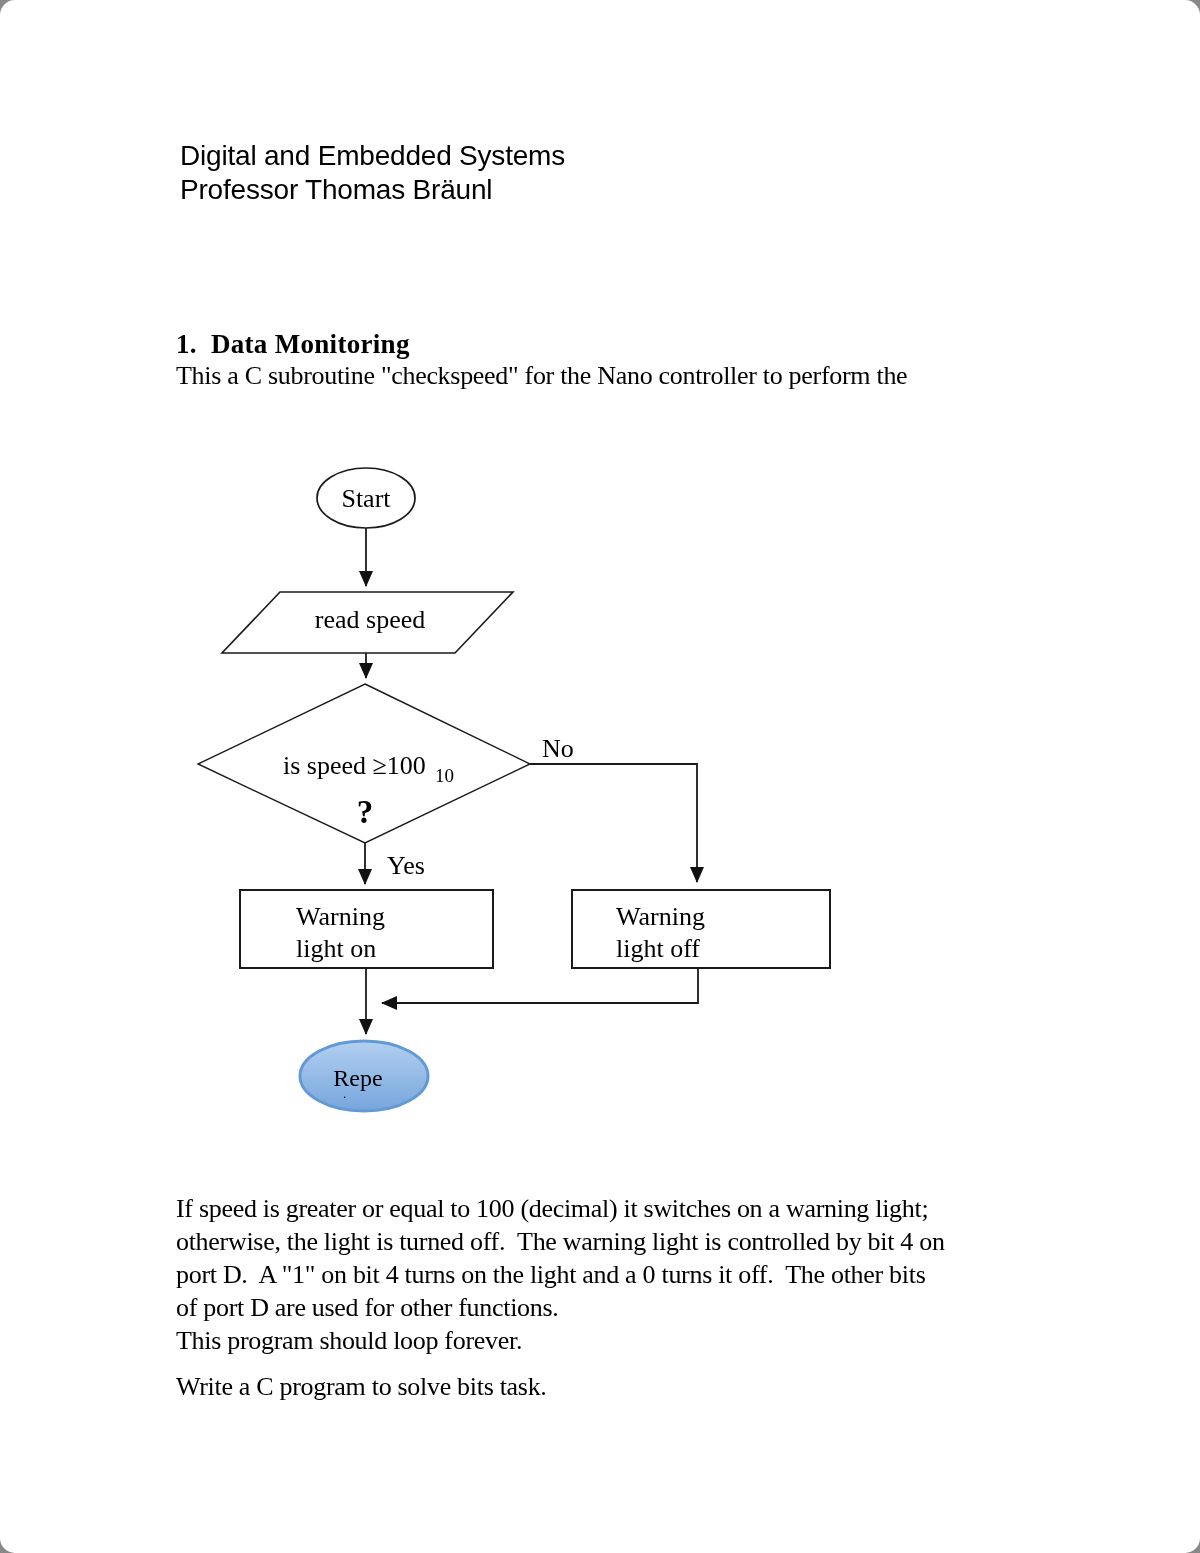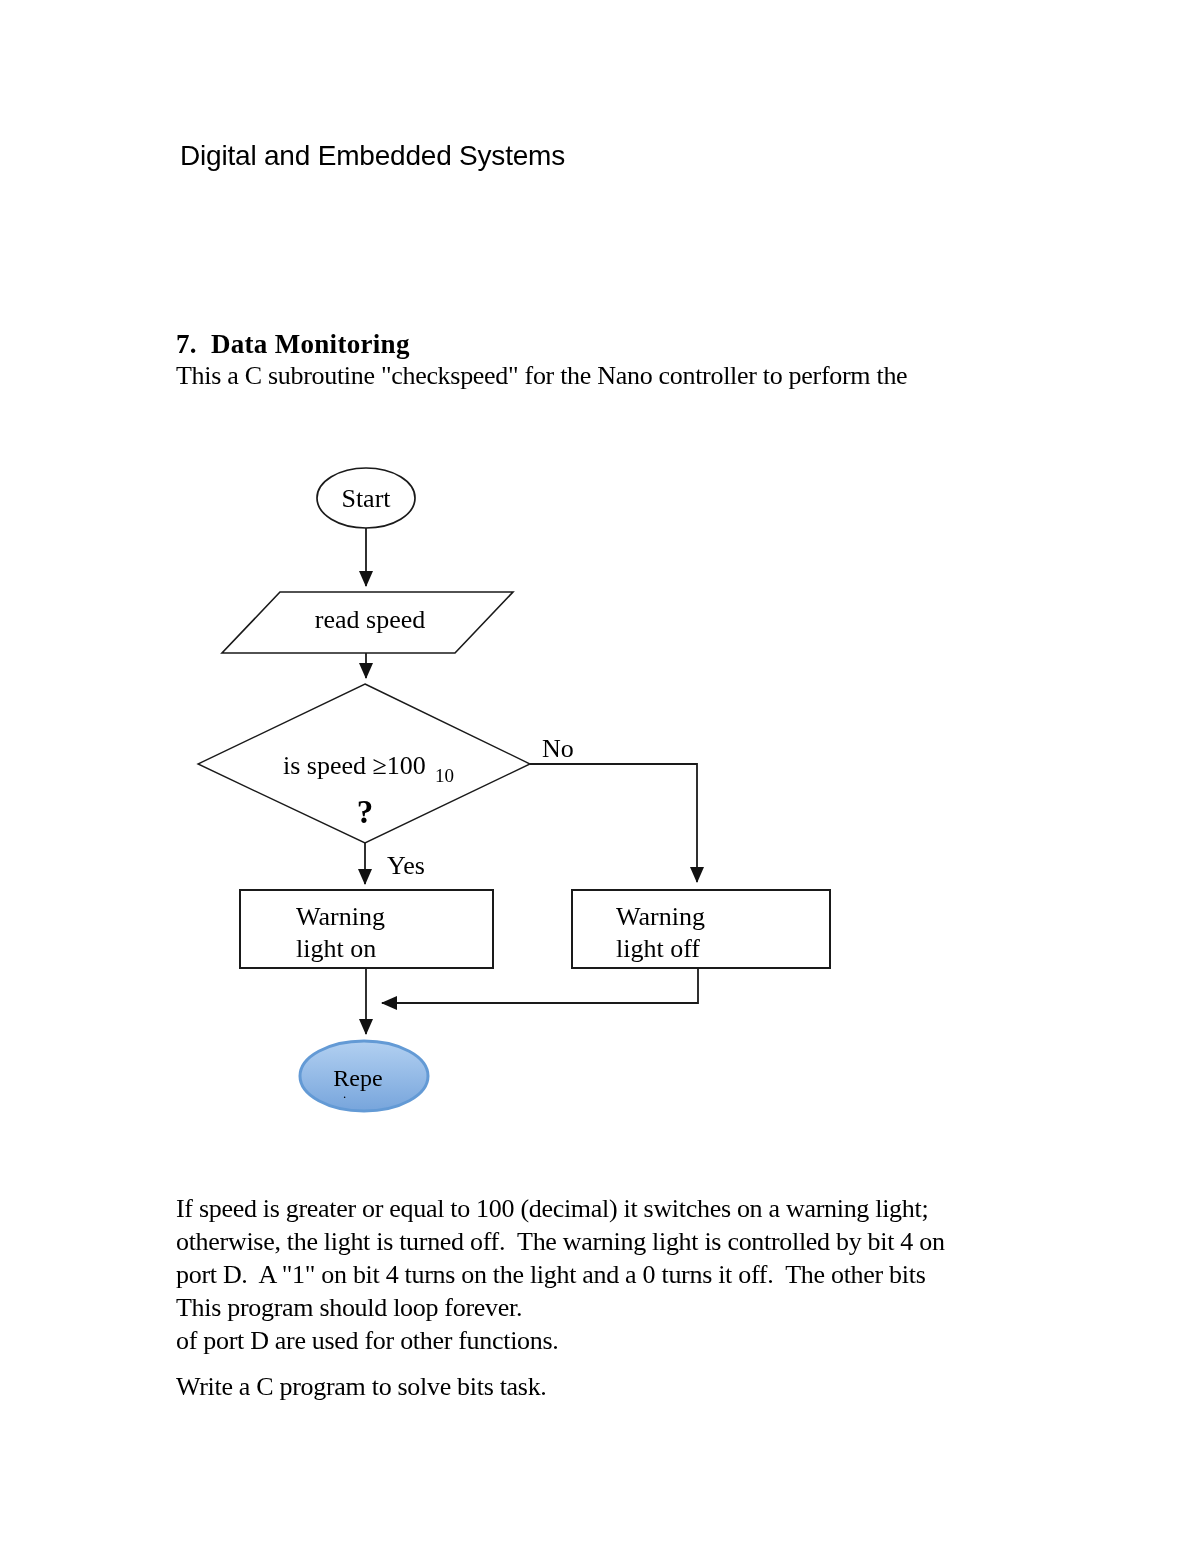--- a/index.html
+++ b/index.html
@@ -1,19 +1,19 @@
 <!DOCTYPE html>
 <html><head>
 <meta charset="utf-8">
 <style>
   html,body { margin:0; padding:0; background:#888; }
   .page {
     position:relative; width:1200px; height:1553px; margin:0 auto;
     background:#ffffff; overflow:hidden;
-    font-family:"Liberation Serif", serif; color:#000;
+    font-family:"Liberation Serif", serif; color:#000;border-radius:15px;
   }
   .abs { position:absolute; }
   .sans { font-family:"Liberation Sans", sans-serif; }
   .header-block { left:180px; top:139px; font-size:28px; line-height:34px; letter-spacing:-0.2px; }
   .doc-title {
     left:172px; top:247px; font-size:30px; font-weight:bold; letter-spacing:-0.5px;
     border-bottom:3px solid #000; padding-bottom:3px; display:inline-block;
   }
   .section-heading { left:176px; top:329px; font-size:27px; font-weight:bold; white-space:pre; letter-spacing:0.3px; }
   .body-text { font-size:26px; line-height:34px; letter-spacing:-0.3px; }
@@ -29,24 +29,25 @@
   .fc-q { font-size:33px; font-weight:bold; }
   .fc-end { font-size:24px; }
 </style>
 </head>
 <body>
 
 <div class="page">
 
   <div class="abs header-block sans">
     <div class="line">Digital and Embedded Systems</div>
+    <div class="line">Professor Thomas Bräunl</div>
   </div>
 
 
-  <div class="abs section-heading">7.  Data Monitoring</div>
+  <div class="abs section-heading">1.  Data Monitoring</div>
 
   <div class="abs body-text intro-block">
     <div class="line"><span>This a </span><b>C subroutine</b><span> "checkspeed" for the Nano controller to perform the</span></div>
   </div>
 
   <svg class="abs" style="left:0;top:0" width="1200" height="1553" viewBox="0 0 1200 1553">
     <defs>
       <marker id="arrow" markerUnits="userSpaceOnUse" markerWidth="17" markerHeight="15" refX="15" refY="7" orient="auto">
         <path d="M0,0 L16,7 L0,14 z" fill="#111"></path>
       </marker>
@@ -91,19 +92,19 @@
     <ellipse cx="364" cy="1076" rx="64" ry="35" fill="url(#endGrad)" stroke-width="3" stroke="#639ad5"></ellipse>
     <text x="358" y="1086" text-anchor="middle" class="fc-end">Repe</text>
     <text x="343" y="1098" style="font-size:13px">.</text>
   </svg>
 
 
   <div class="abs body-text body-para">
     <div class="line">If speed is greater or equal to 100 (decimal) it switches on a warning light;</div>
     <div class="line">otherwise, the light is turned off.  The warning light is controlled by bit 4 on</div>
     <div class="line">port D.  A "1" on bit 4 turns on the light and a 0 turns it off.  The other bits</div>
+    <div class="line">of port D are used for other functions.</div>
     <div class="line">This program should loop forever.</div>
-    <div class="line">of port D are used for other functions.</div>
   </div>
 
   <div class="abs body-text closing-line line">Write a C program to solve bits task.</div>
 
 </div>
 
 </body></html>

